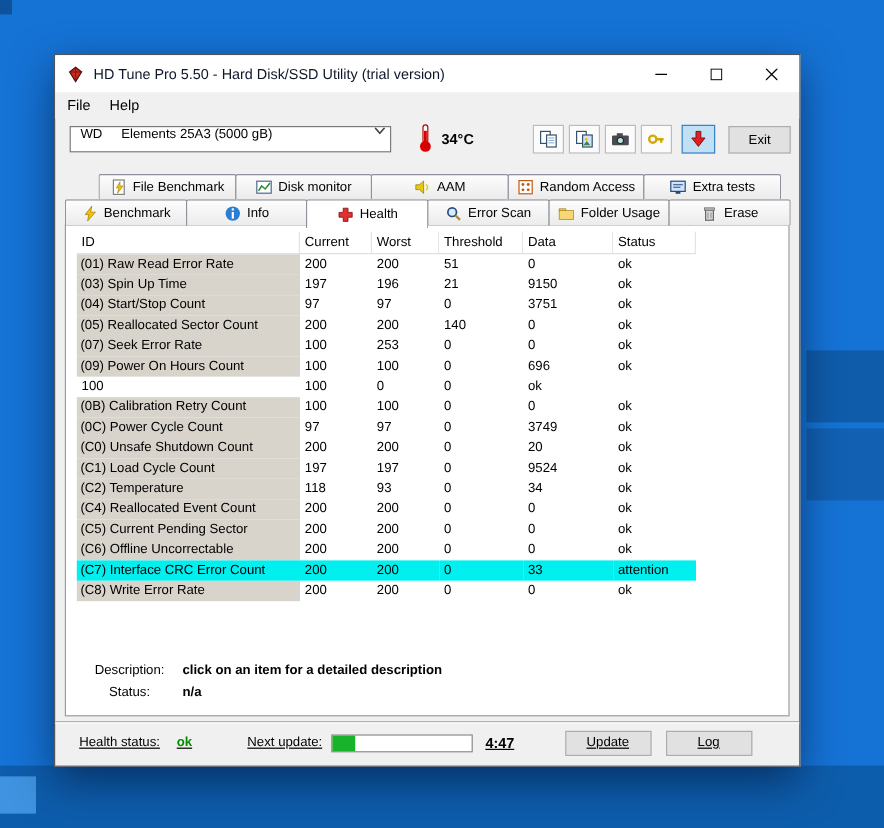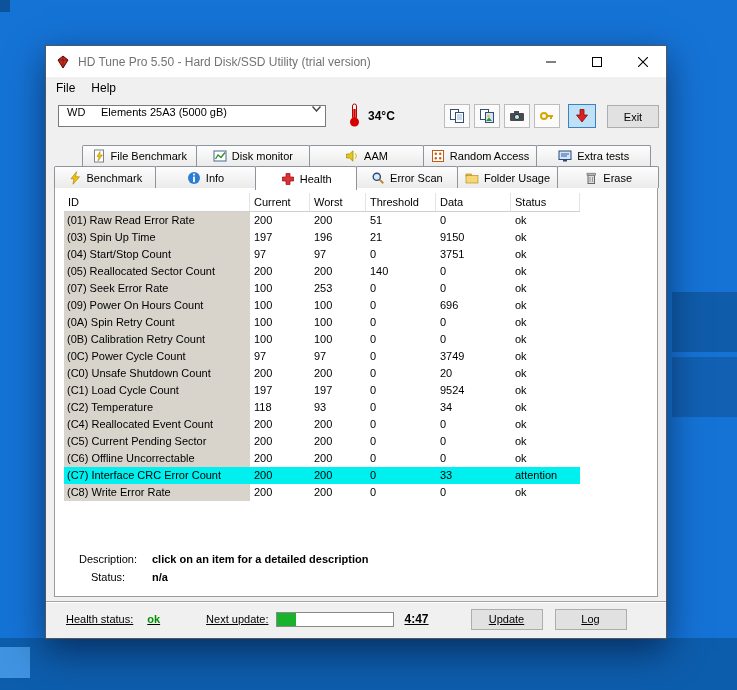--- a/index.html
+++ b/index.html
@@ -12,21 +12,21 @@
   .tile.t-bottom{left:0;top:638px;width:737px;height:52px;background:#0d5dad;}
   .tile.t-bl{left:0;top:647px;width:30px;height:31px;background:#3f93e0;}
 
   .window{position:absolute;left:45px;top:45px;width:620px;height:592px;background:#f0f0f0;
     border:1px solid #50565c;box-shadow:0 12px 34px rgba(0,0,20,0.5);font-size:11px;color:#000;}
 
   
   .titlebar{position:absolute;left:0;top:0;right:0;height:31px;background:#ffffff;
     display:flex;align-items:center;}
   .app-icon{margin-left:9px;display:flex;align-items:center;}
-  .title{margin-left:7px;font-size:12px;color:#737373;}
+  .title{margin-left:7px;font-size:12px;color:#0f172a;}
   .caption-buttons{margin-left:auto;display:flex;height:100%;}
   .cap-btn{width:46px;height:100%;display:flex;align-items:center;justify-content:center;}
 
   
   .menubar{position:absolute;left:0;top:31px;right:0;height:22px;background:#f0f0f0;
     display:flex;align-items:center;padding-left:2px;font-size:12px;}
   .menu-item{padding:2px 8px;}
 
   
   .toolbar{position:absolute;left:0;top:53px;right:0;height:42px;}
@@ -348,21 +348,20 @@
             </div>
             <div class="trow">
               <div class="cell c0">(09) Power On Hours Count</div>
               <div class="cell c1">100</div>
               <div class="cell c2">100</div>
               <div class="cell c3">0</div>
               <div class="cell c4">696</div>
               <div class="cell c5">ok</div>
             </div>
             <div class="trow">
-              <div class="cell c0">(0A) Spin Retry Count</div>
               <div class="cell c1">100</div>
               <div class="cell c2">100</div>
               <div class="cell c3">0</div>
               <div class="cell c4">0</div>
               <div class="cell c5">ok</div>
             </div>
             <div class="trow">
               <div class="cell c0">(0B) Calibration Retry Count</div>
               <div class="cell c1">100</div>
               <div class="cell c2">100</div>

